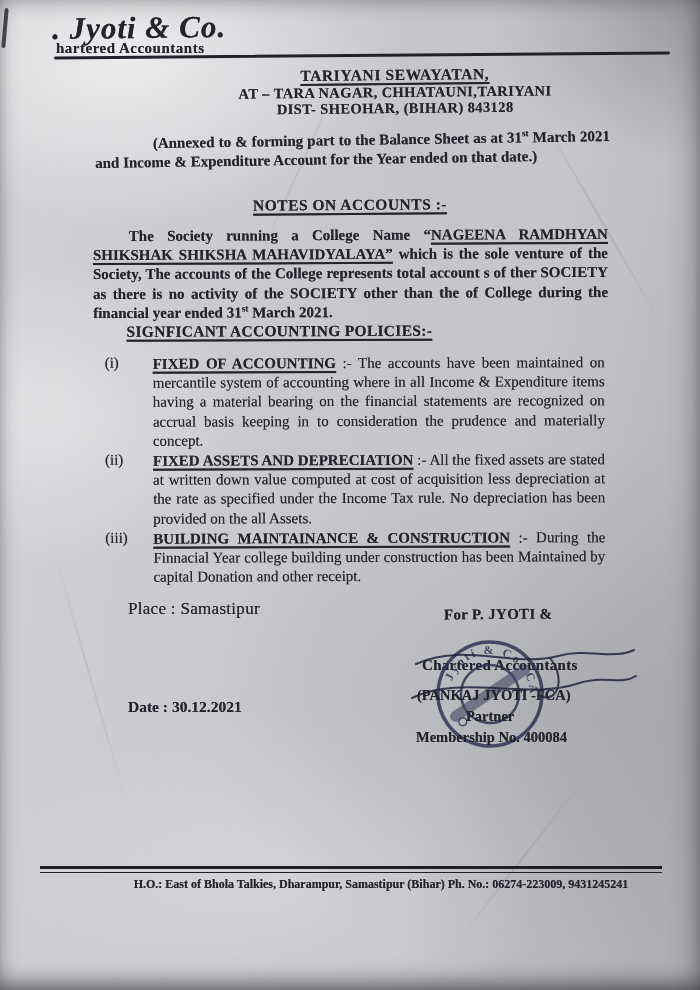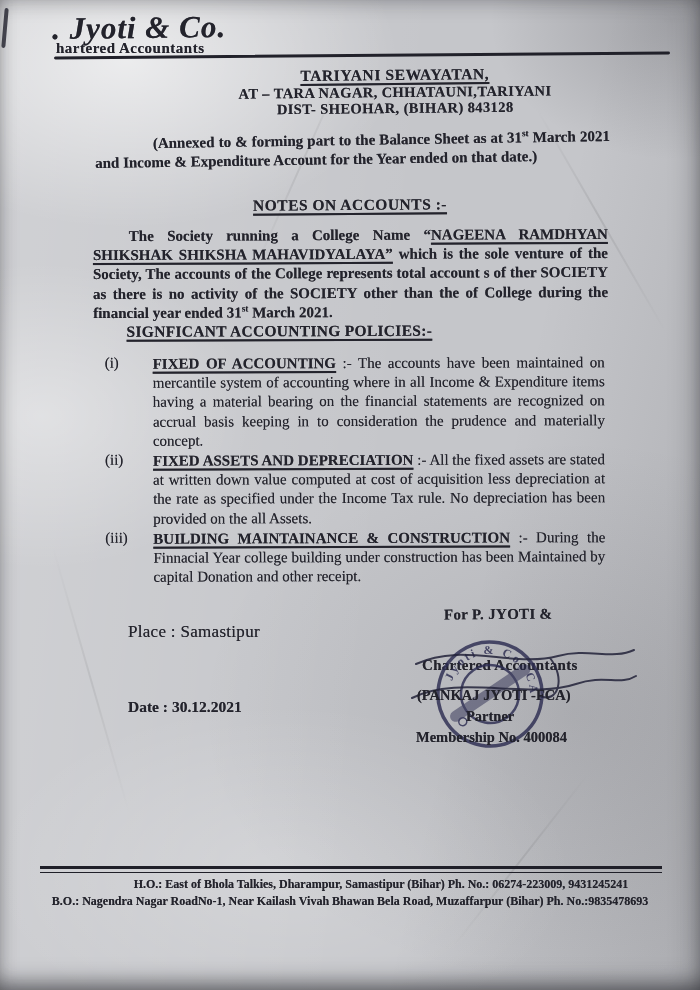--- a/index.html
+++ b/index.html
@@ -46,21 +46,21 @@
 
   .para1{left:93px;top:226px;width:515px;font-size:15px;font-weight:700;line-height:19.2px;text-align:justify;text-indent:36px;transform:rotate(-.25deg);}
 
   .policies{left:105px;top:322px;width:500px;transform:rotate(-.2deg);}
   .policies .sec-title{font-size:15.5px;margin:0 0 14px 22px;letter-spacing:.3px;}
   .pitem{display:flex;margin-bottom:1px;}
   .pitem .marker{width:48px;flex:0 0 48px;font-size:15px;}
   .pitem .ptext{flex:1;font-size:15px;line-height:19.2px;text-align:justify;}
   .pitem .phead{font-weight:700;text-decoration:underline;text-decoration-thickness:1.5px;text-underline-offset:3px;}
 
-  .place{left:128px;top:599px;font-size:17px;letter-spacing:.3px;margin-top:23px;}
+  .place{left:128px;top:599px;font-size:17px;letter-spacing:.3px;}
   .date{left:128px;top:698px;font-size:15.5px;font-weight:700;}
 
   .for-line{left:444px;top:606px;font-size:15px;font-weight:700;letter-spacing:.3px;transform:rotate(-.5deg);}
   .firm-line{left:422px;top:646px;font-size:15px;font-weight:700;letter-spacing:.3px;margin-top:11px;}
   .signatory{left:417px;top:687px;font-size:14.5px;font-weight:700;}
   .designation{left:466px;top:708px;font-size:14.5px;font-weight:700;}
   .membership{left:416px;top:729px;font-size:14.5px;font-weight:700;}
 
   .stamp-svg{left:408px;top:612px;}
 
@@ -141,15 +141,14 @@
       <path d="M 142,46 C 158,66 150,92 132,84"></path>
     </g>
   </svg>
 
   <div class="abs ink signatory">(PANKAJ JYOTI -FCA)</div>
   <div class="abs ink designation">Partner</div>
   <div class="abs ink membership">Membership No. 400084</div>
 
   <div class="abs footer-rule"></div>
   <div class="abs ink foot1">H.O.: East of Bhola Talkies, Dharampur, Samastipur (Bihar) Ph. No.: 06274-223009, 9431245241</div>
-  <div class="abs ink foot2">B.O.: Nagendra Nagar RoadNo-1, Near Kailash Vivah Bhawan Bela  Road, Muzaffarpur (Bihar) Ph. No.:9835478693</div>
 
 </div>
 
 </body></html>

